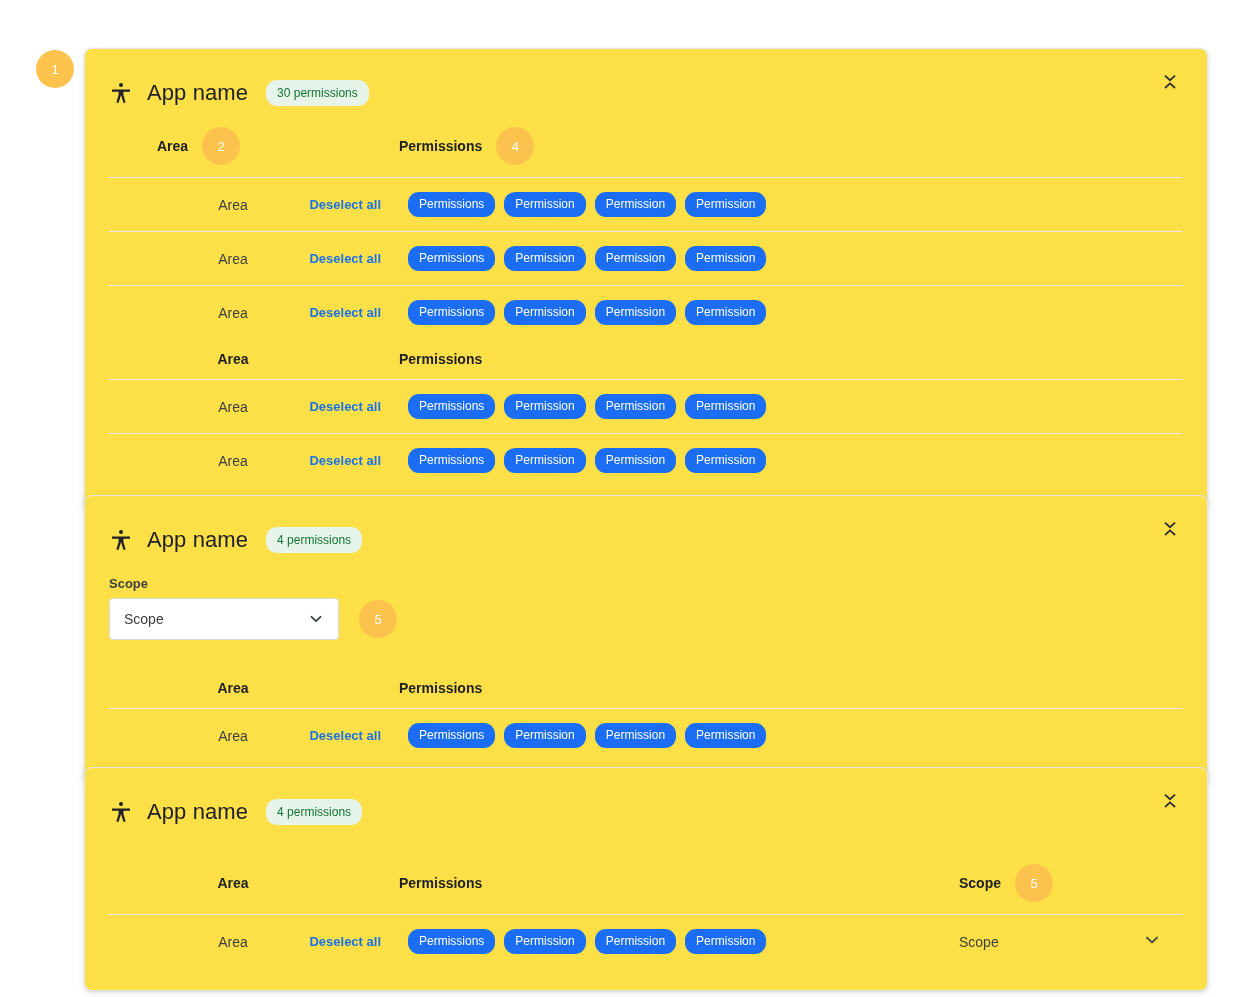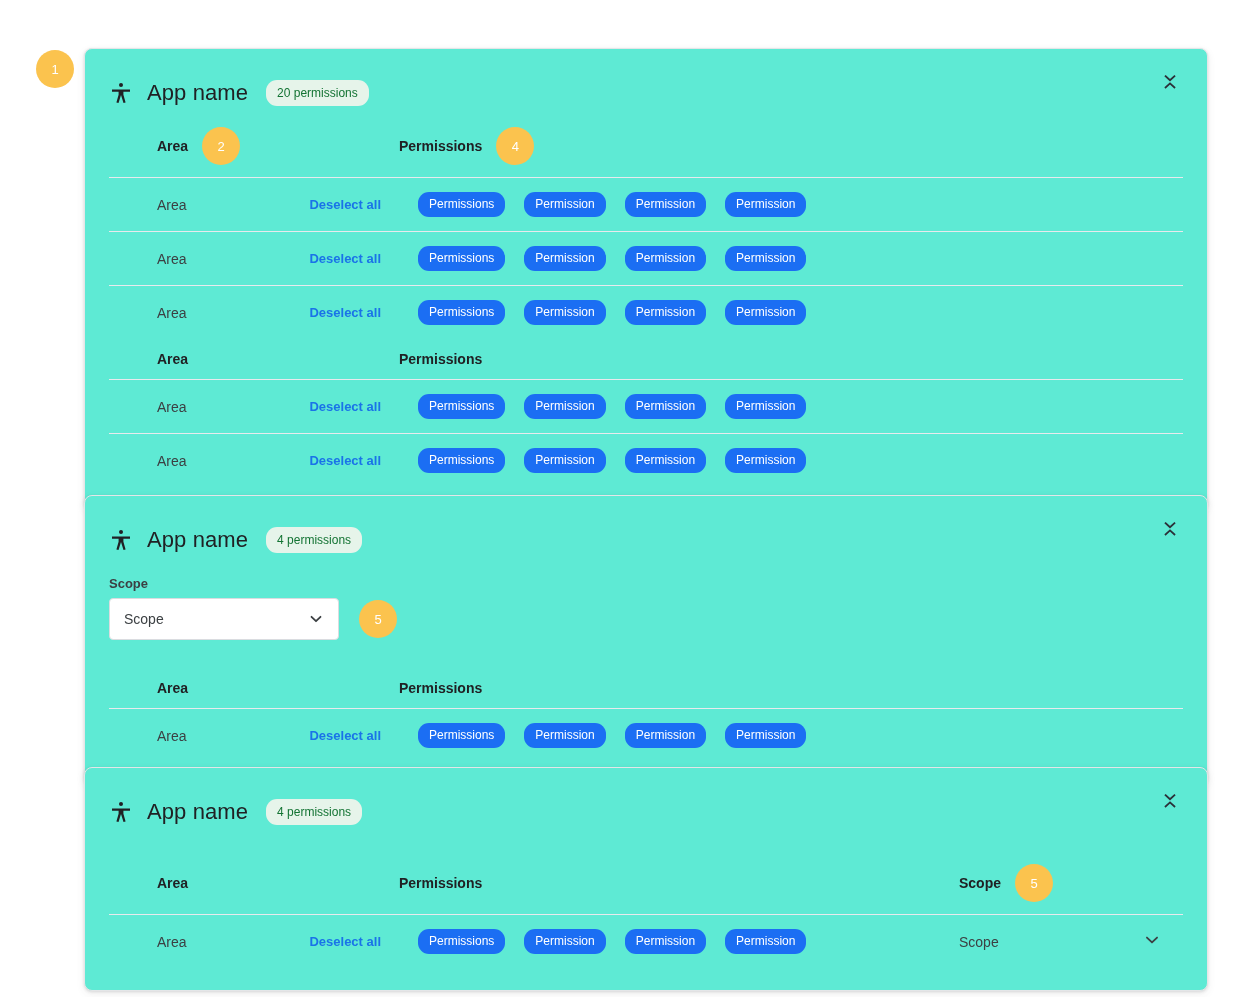--- a/index.html
+++ b/index.html
@@ -37,21 +37,21 @@
   .badge-num.abs {
     position: absolute;
     z-index: 5;
   }
 
   
   .card {
     position: absolute;
     left: 84px;
     width: 1124px;
-    background: #5eead4;
+    background: #fde047;
     border: 1px solid #e4e6e8;
     border-radius: 8px;
     box-shadow: 0 1px 3px rgba(60,64,67,0.16), 0 3px 8px rgba(60,64,67,0.08);
     z-index: 2;
   }
 
   .card-header {
     display: flex;
     align-items: center;
     padding: 22px 24px 0 24px;
@@ -92,21 +92,21 @@
     align-items: center;
     justify-content: center;
     cursor: pointer;
     background: none;
     border: none;
     padding: 0;
   }
 
   
   .tbl { width: 100%; border-collapse: collapse; }
-  .tbl .col-area   { width: 200px; }
+  .tbl .col-area   { width: 200px; text-align: center; }
   .tbl .col-perms  { width: auto; }
   .tbl .col-scope  { width: 176px; }
   .tbl .col-chev   { width: 48px; }
 
   .th-cell {
     font-size: 14px;
     font-weight: bold;
     color: #202124;
     padding: 12px 0 12px 0;
     text-align: left;
@@ -121,21 +121,21 @@
     color: #3c4043;
     padding: 14px 0 14px 0;
     vertical-align: middle;
   }
   .area-pad   { padding-left: 48px; }
   .perms-pad  { padding-left: 0px; }
 
   .perm-row-inner {
     display: flex;
     align-items: center;
-    gap: 19px;
+    gap: 9px;
   }
   .deselect-all {
     color: #1a73e8;
     font-size: 13px;
     font-weight: bold;
     text-decoration: none;
     cursor: pointer;
     white-space: nowrap;
     width: 72px;
     text-align: right;
@@ -210,21 +210,21 @@
   </div>
 
   <div class="card" style="top:48px;">
 
     <div class="card-header">
       <svg class="app-icon" viewBox="0 0 24 24">
         <circle cx="12" cy="4" r="2" fill="#202124"></circle>
         <path d="M3 8.5h18v2.2H14.4v3.1l2.2 7.6-2.1.6-2.5-8.0-2.5 8.0-2.1-.6 2.2-7.6v-3.1H3z" fill="#202124"></path>
       </svg>
       <span class="app-title">App name</span>
-      <span class="perm-count">20 permissions</span>
+      <span class="perm-count">30 permissions</span>
       <button class="collapse-btn">
         <svg width="16" height="18" viewBox="0 0 16 18">
           <path d="M3.6 3.2 L8 7.2 L12.4 3.2" stroke="#2b3038" stroke-width="1.8" fill="none" stroke-linecap="square"></path>
           <path d="M3.6 14.4 L8 10.4 L12.4 14.4" stroke="#2b3038" stroke-width="1.8" fill="none" stroke-linecap="square"></path>
         </svg>
       </button>
     </div>
 
     <div class="tbl-wrap">
       <table class="tbl">

